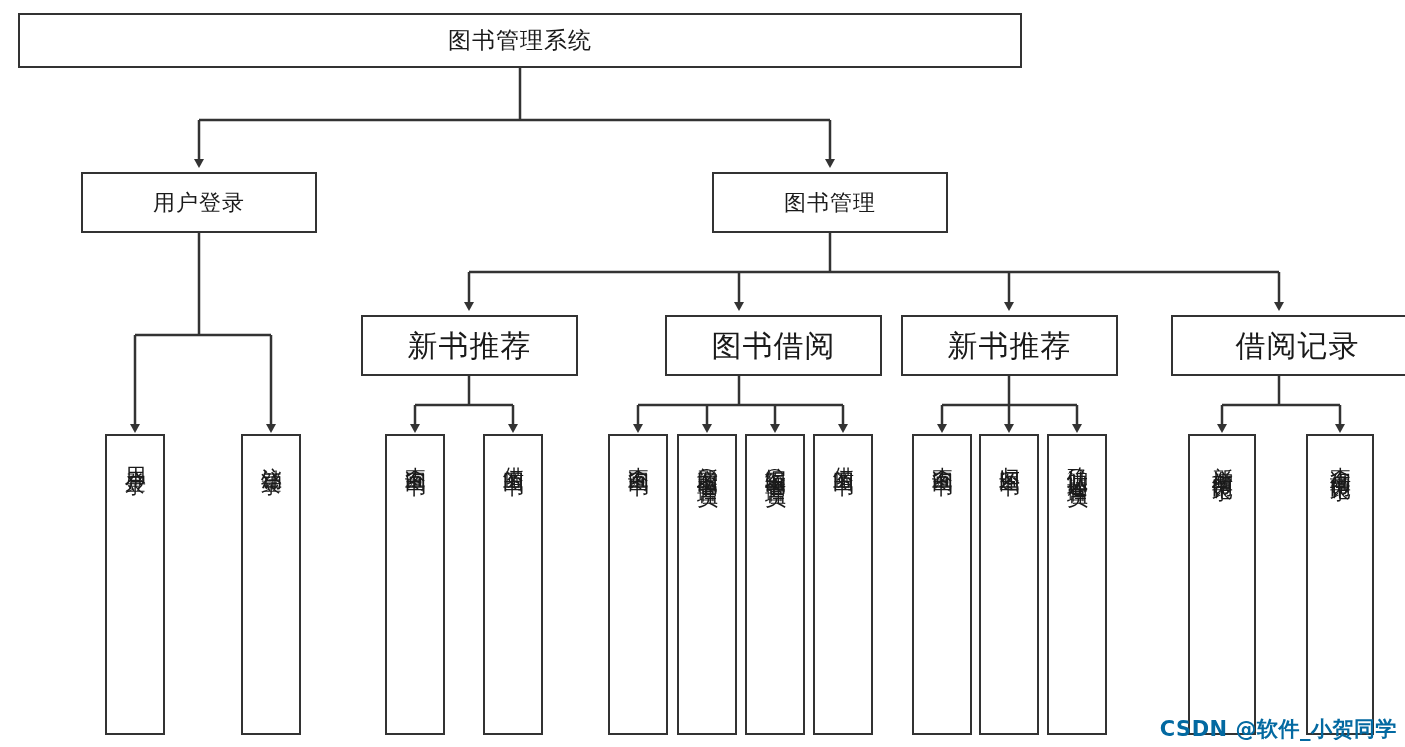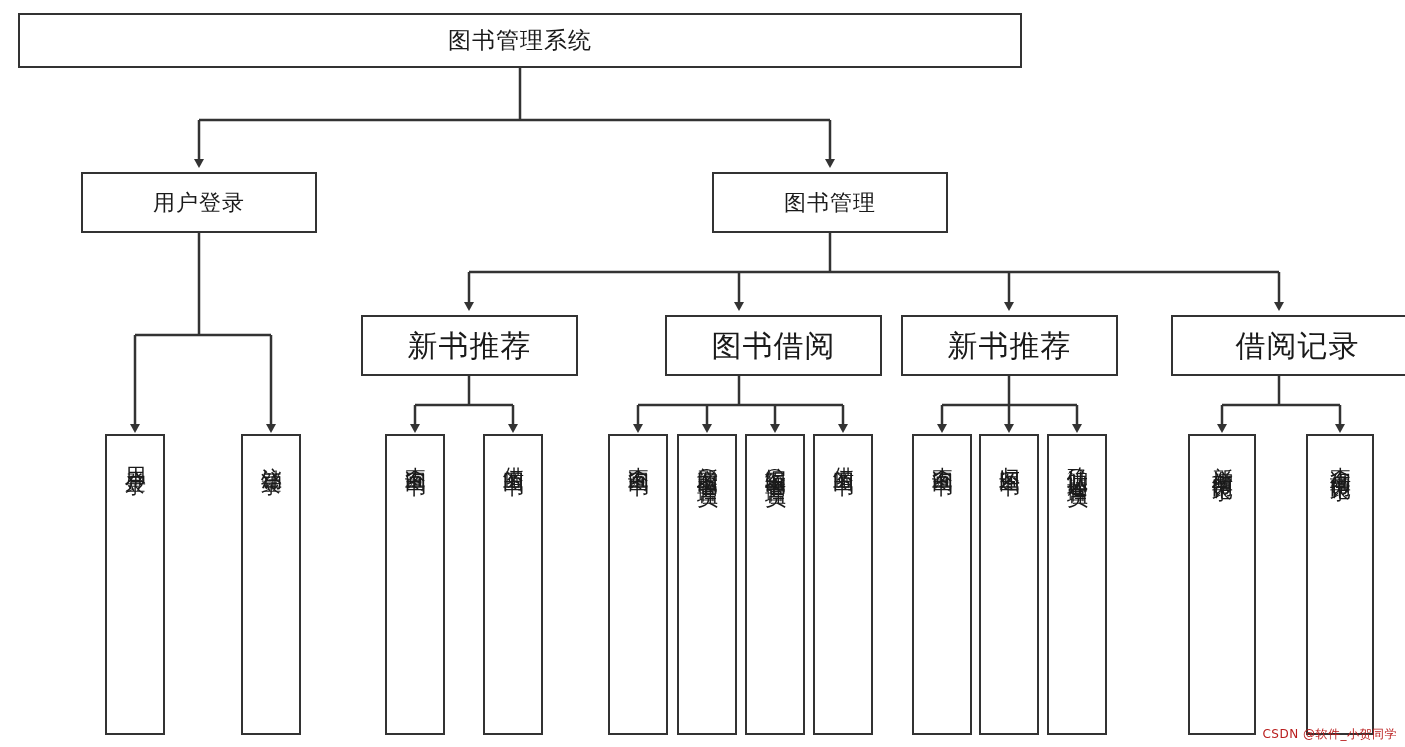--- a/index.html
+++ b/index.html
@@ -54,24 +54,25 @@
     left: 0;
     top: 0;
     width: 1405px;
     height: 747px;
     pointer-events: none;
   }
   .watermark {
     position: absolute;
     right: 8px;
     bottom: 4px;
-    font-size: 12px;
-    color: #b91c1c;
+    font-size: 21px;
+    color: #0369a1;
     letter-spacing: 0.5px;
     white-space: nowrap;
+    font-weight: bold;
   }
 </style>
 </head>
 <body>
 
 <div id="canvas">
 
   <svg class="links" viewBox="0 0 1405 747">
     <defs>
       <marker id="arrow" markerWidth="9" markerHeight="10" refX="1" refY="5" orient="auto" markerUnits="userSpaceOnUse">

